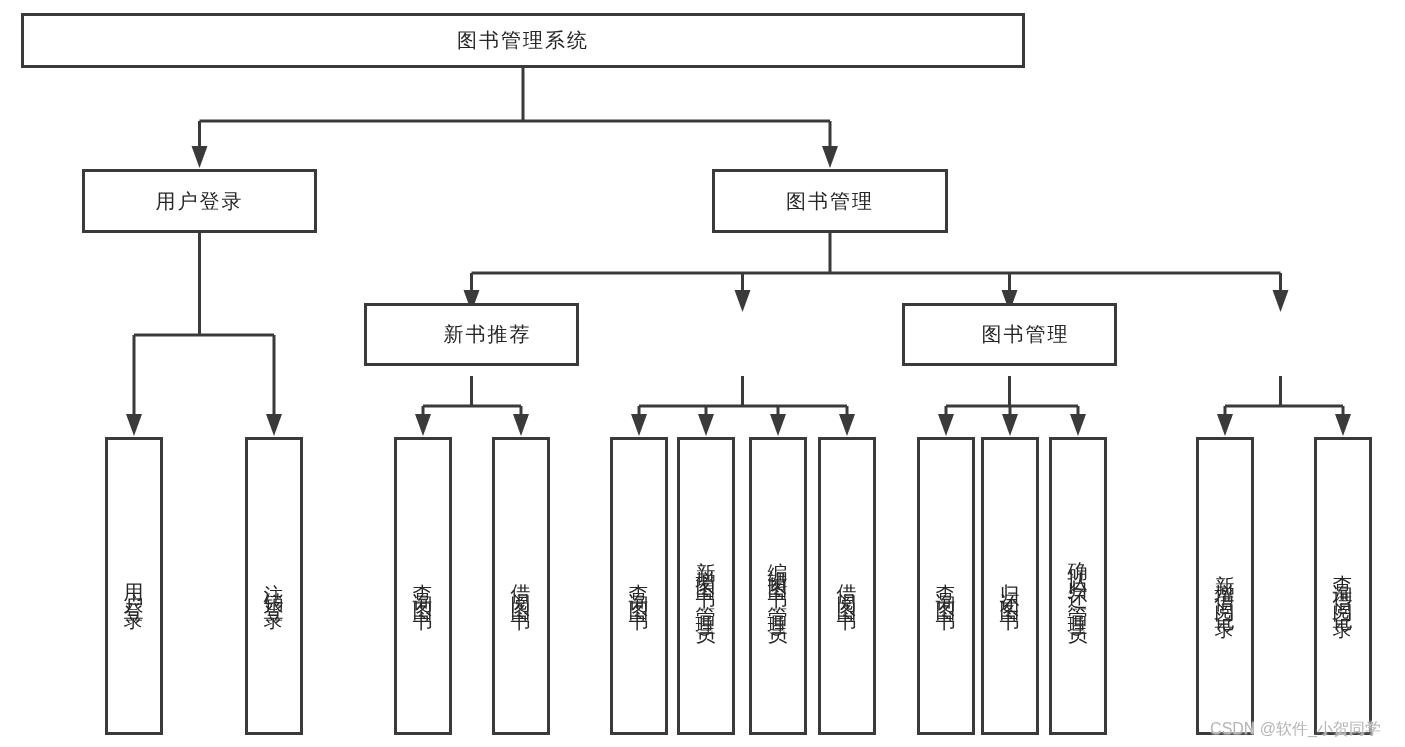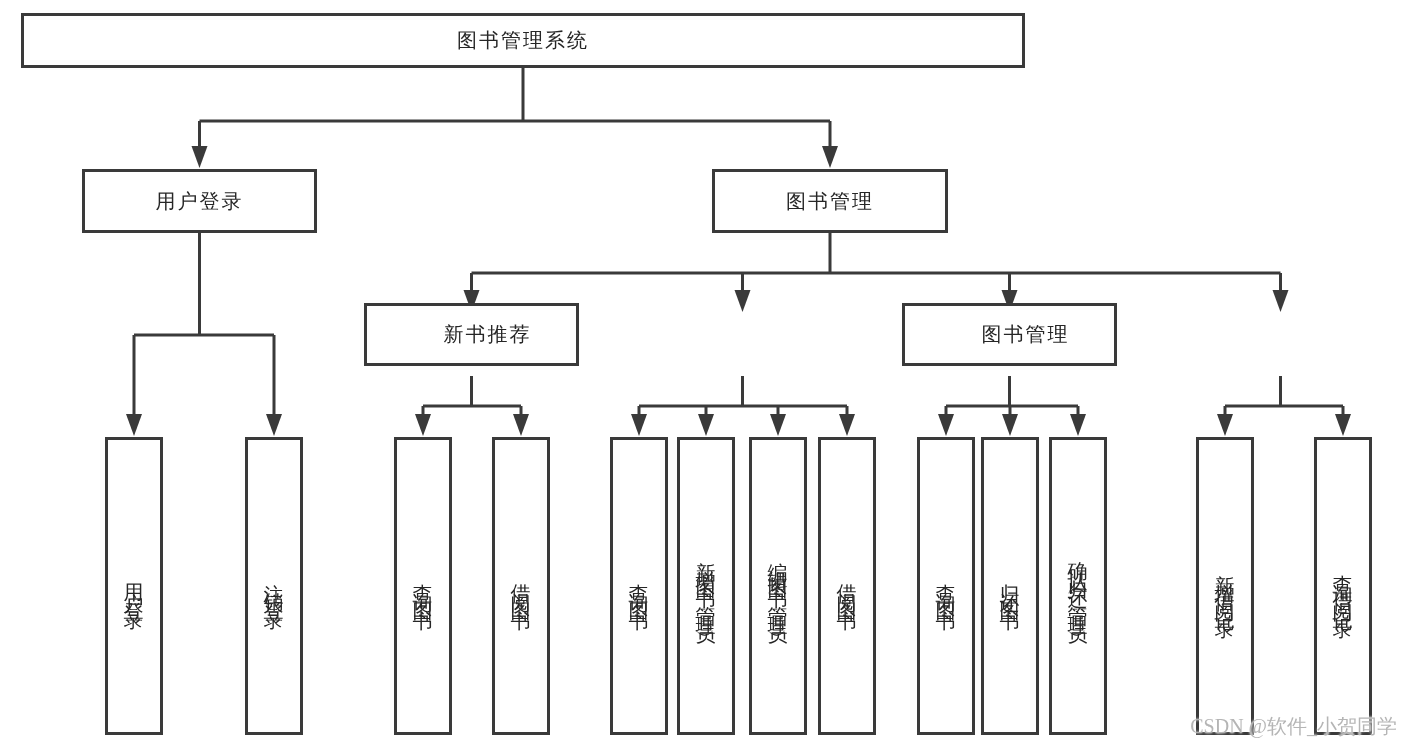--- a/index.html
+++ b/index.html
@@ -43,27 +43,26 @@
   .leaf    { top: 437px; width: 58px; height: 298px; }
   .vtext {
     writing-mode: vertical-rl;
     text-orientation: mixed;
     font-size: 20px;
     line-height: 1;
     letter-spacing: 9px;
   }
   #watermark {
     position: absolute;
-    right: 8px;
+    right: 24px;
     bottom: 7px;
-    font-size: 20px;
+    font-size: 16px;
     color: var(--watermark);
     text-shadow: 0 0 3px #ffffff, 0 0 2px #ffffff;
     white-space: nowrap;
-    font-family: Liberation Serif, serif;
   }
 </style>
 </head>
 <body>
 
 <div id="stage">
 
   <svg id="edges" viewBox="0 0 1405 747" xmlns="http://www.w3.org/2000/svg">
 
     <path class="edge" d="M523 68 V121 M199.5 121 H830 M199.5 121 V148 M830 121 V148"></path>

